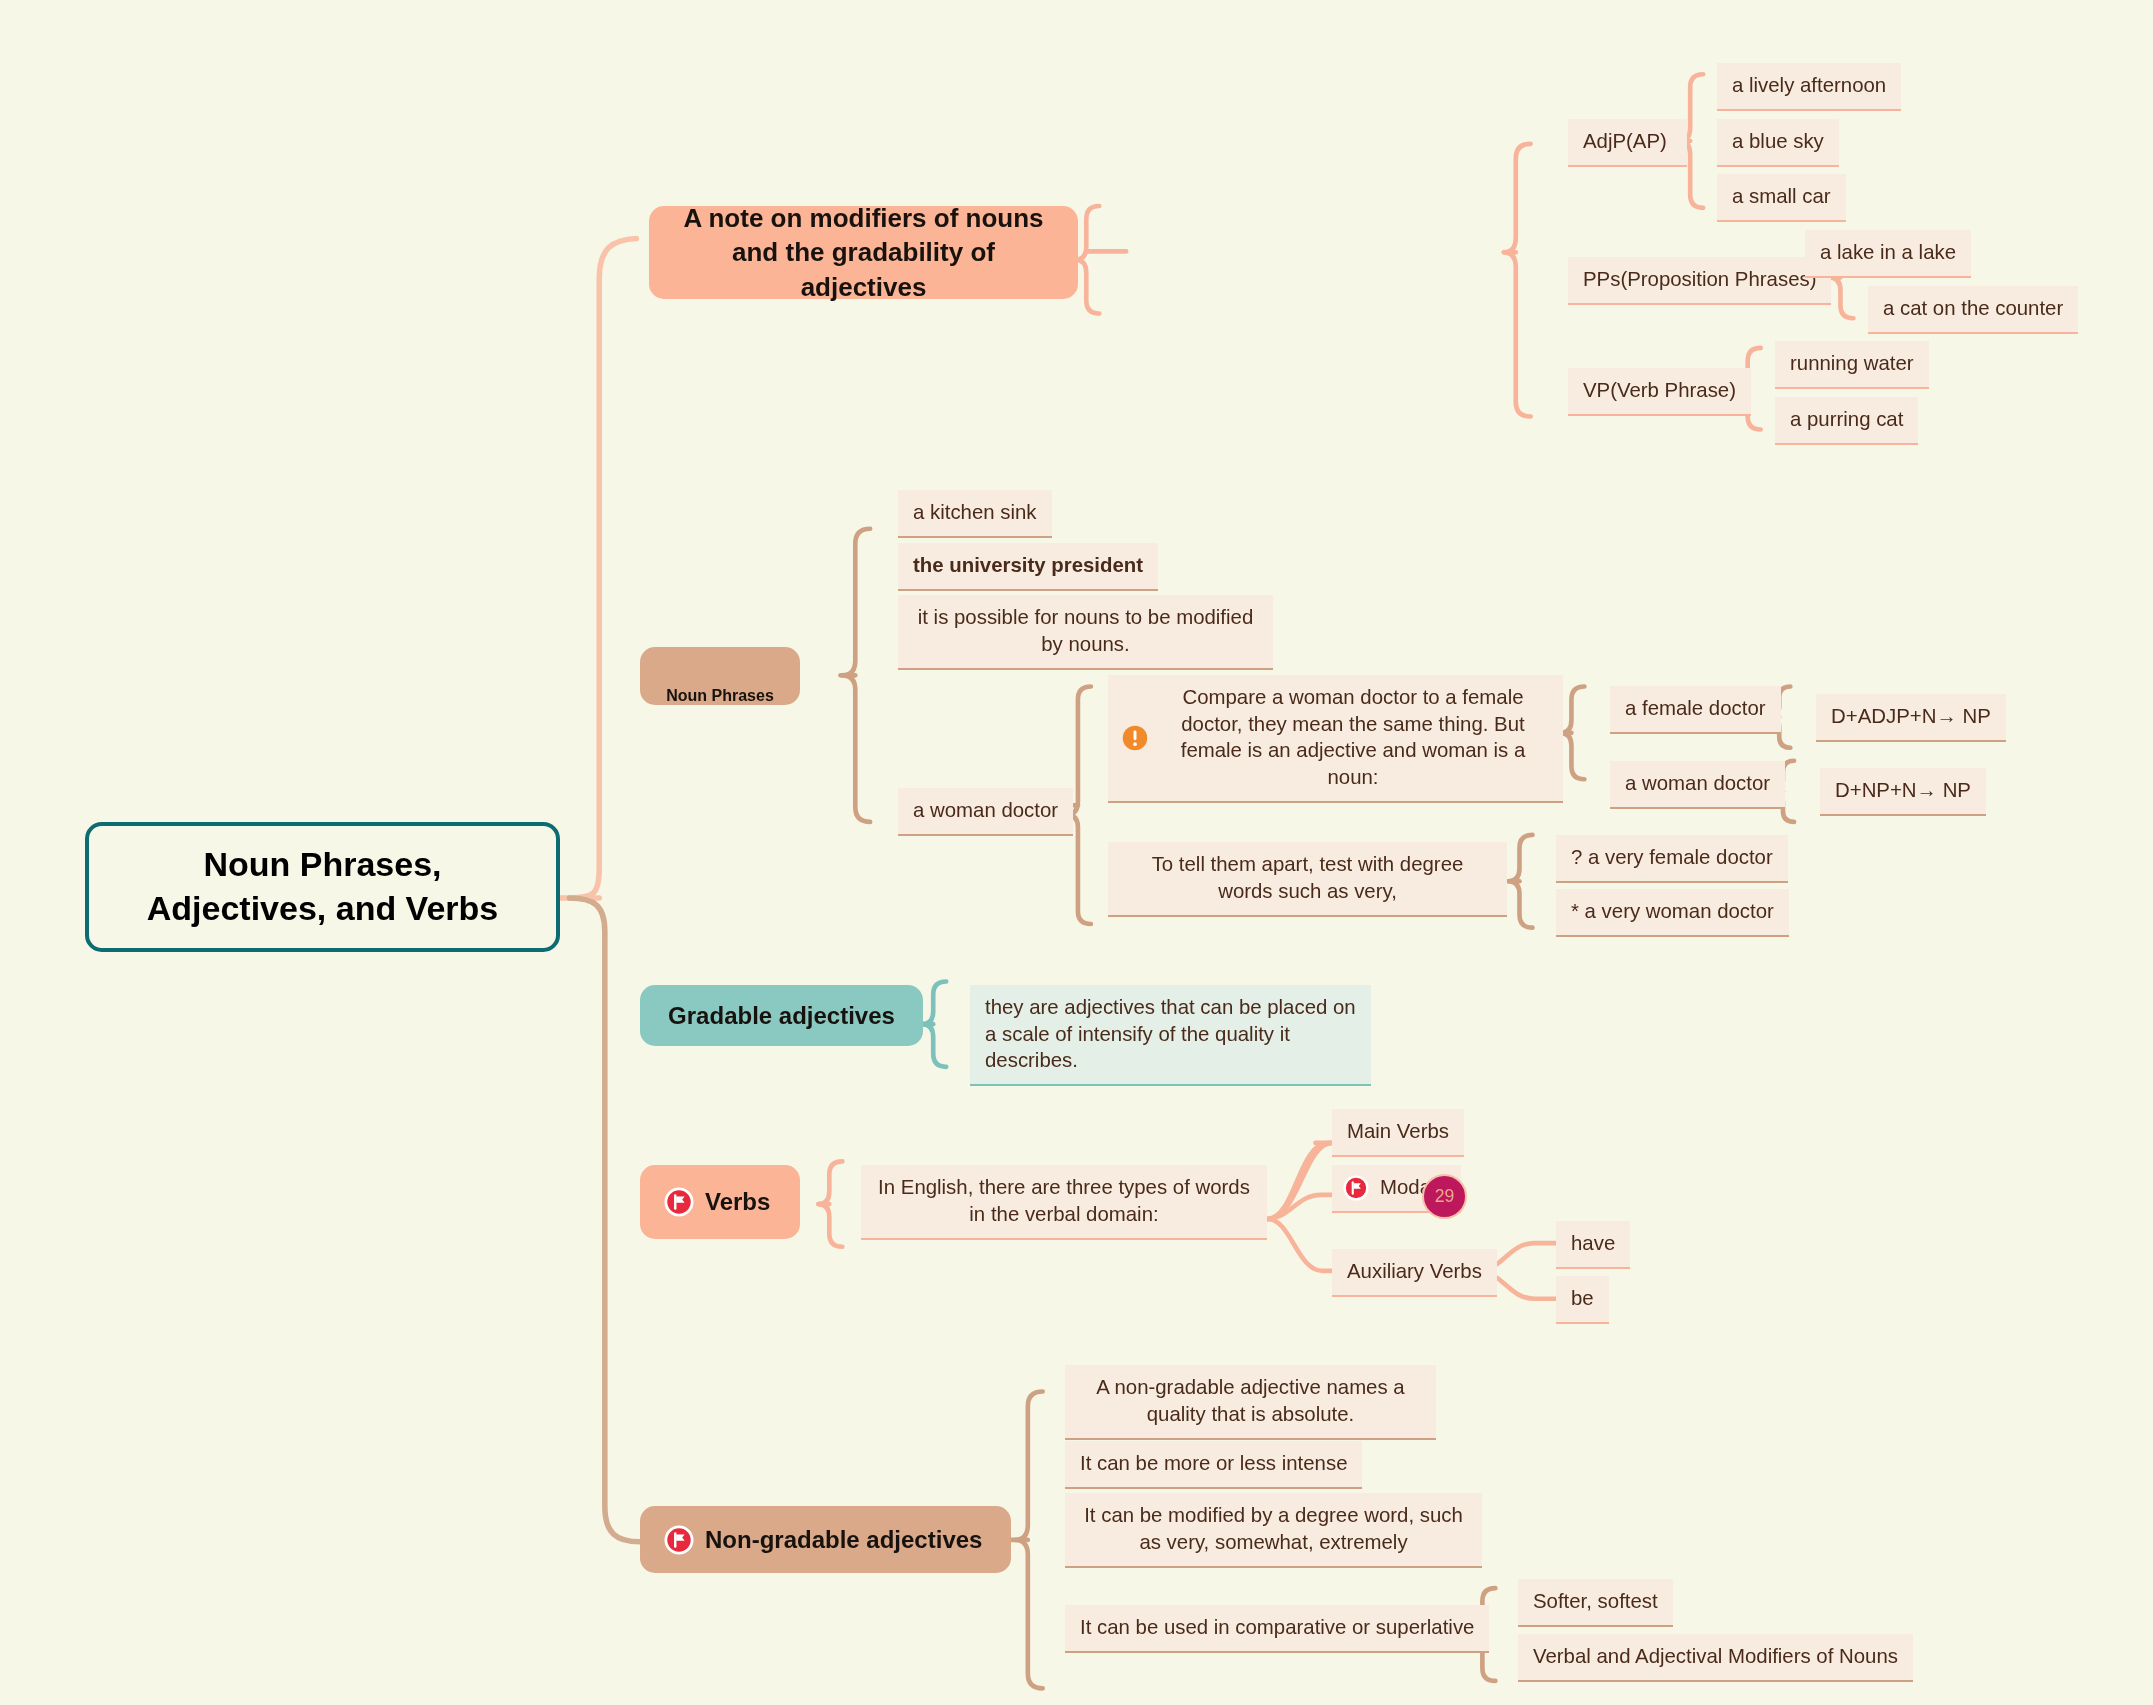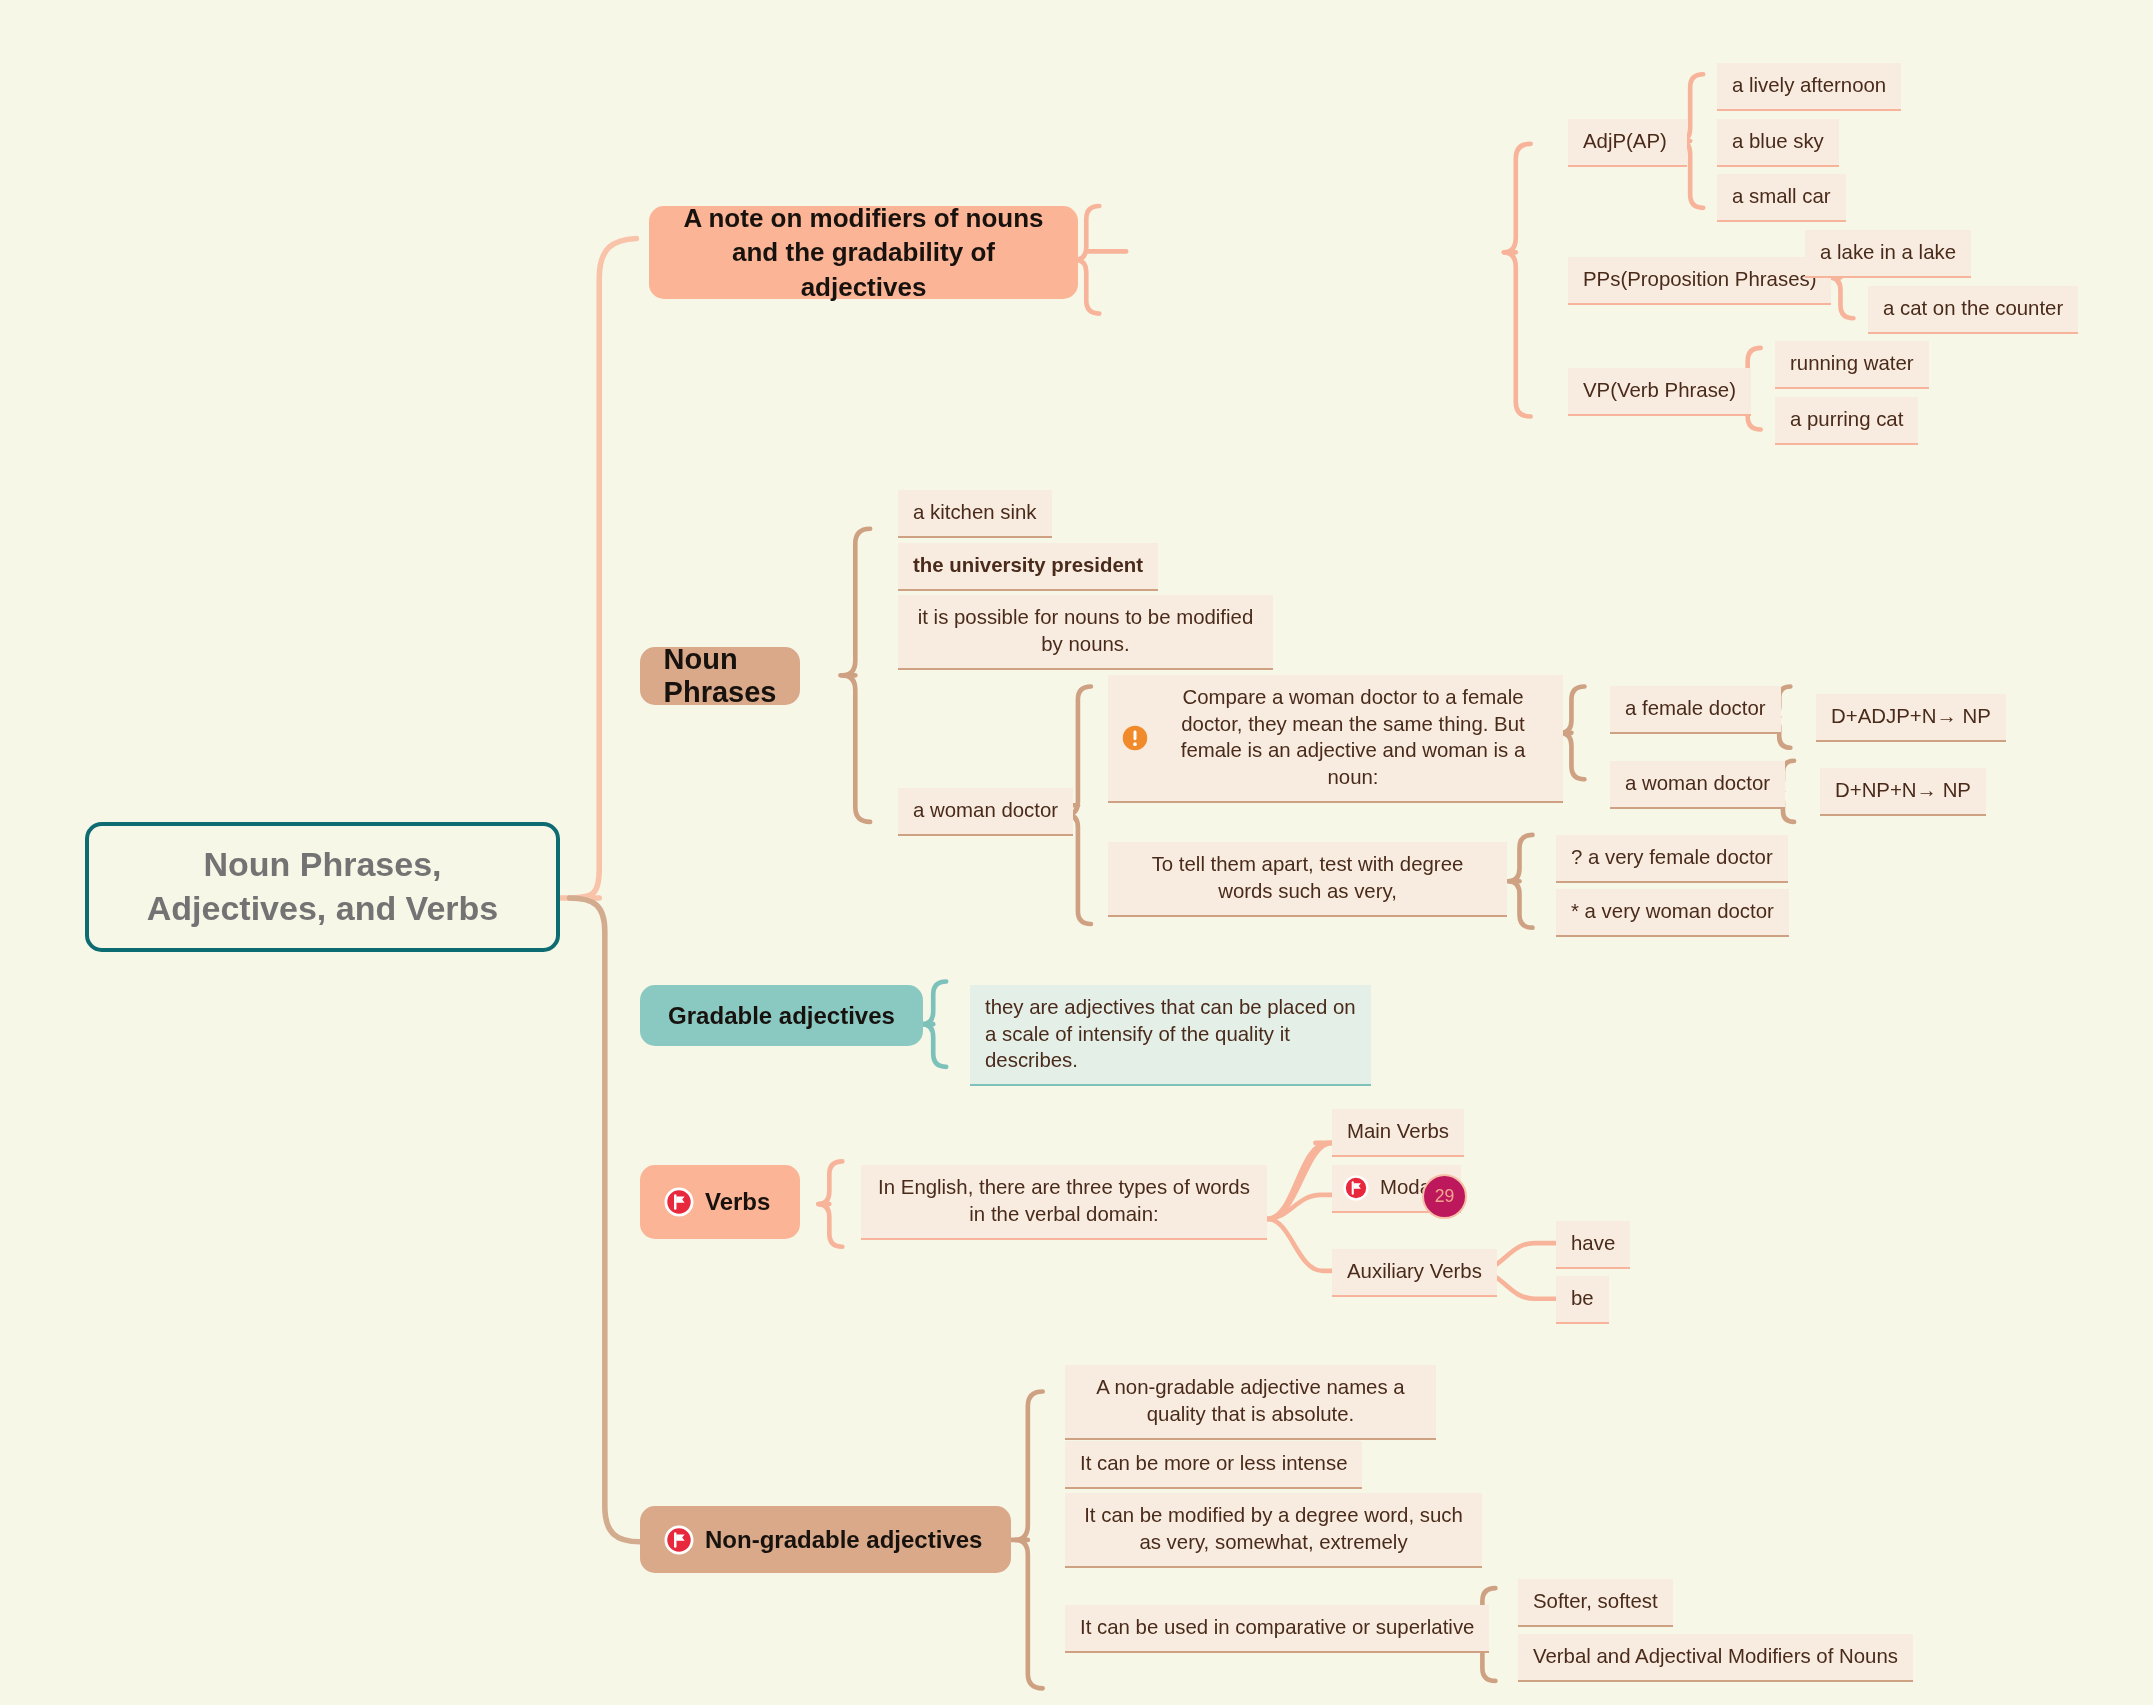--- a/index.html
+++ b/index.html
@@ -26,21 +26,21 @@
   .leaf.u-peach{border-bottom:2.8px solid #f7b49a;}
   .leaf.u-tan{border-bottom:2.8px solid #cfa183;}
   .leaf.u-teal{background:#e4efe7;border-bottom:2.8px solid #7cc2bb;}
   .leaf.center{justify-content:center;text-align:center;}
 
   
   .root{
     left:85px;top:822px;width:475px;height:130px;
     border:4.6px solid #0d6b72;border-radius:16.7px;
     background:#f7f7e8;
-    color:#737373;font-weight:bold;font-size:34px;
+    color:#000000;font-weight:bold;font-size:34px;
     justify-content:center;text-align:center;line-height:1.28;
   }
 
   
   .branch{
     border-radius:15px;font-weight:bold;color:#17120e;
     padding:0 24px;box-sizing:border-box;
   }
   .b-peach{background:#fbb495;}
   .b-tan{background:#d9a989;}
@@ -159,21 +159,21 @@
   <div class="node leaf u-peach" style="left:1568px;top:368px;">
     <span>VP(Verb Phrase)</span>
   </div>
   <div class="node leaf u-peach" style="left:1775px;top:341px;">
     <span>running water</span>
   </div>
   <div class="node leaf u-peach" style="left:1775px;top:397px;">
     <span>a purring cat</span>
   </div>
 
-  <div class="node branch b-tan" style="left:640px;top:647px;width:160px;height:58px;font-size:29px;justify-content:center;">
+  <div class="node branch b-tan" style="left:640px;top:647px;width:160px;height:58px;font-size:16px;justify-content:center;align-items:flex-end;">
     <span>Noun Phrases</span>
   </div>
 
   <div class="node leaf u-tan" style="left:898px;top:490px;">
     <span>a kitchen sink</span>
   </div>
   <div class="node leaf u-tan" style="left:898px;top:543px;font-weight:bold;">
     <span>the university president</span>
   </div>
   <div class="node leaf u-tan center" style="left:898px;top:595px;width:375px;">

